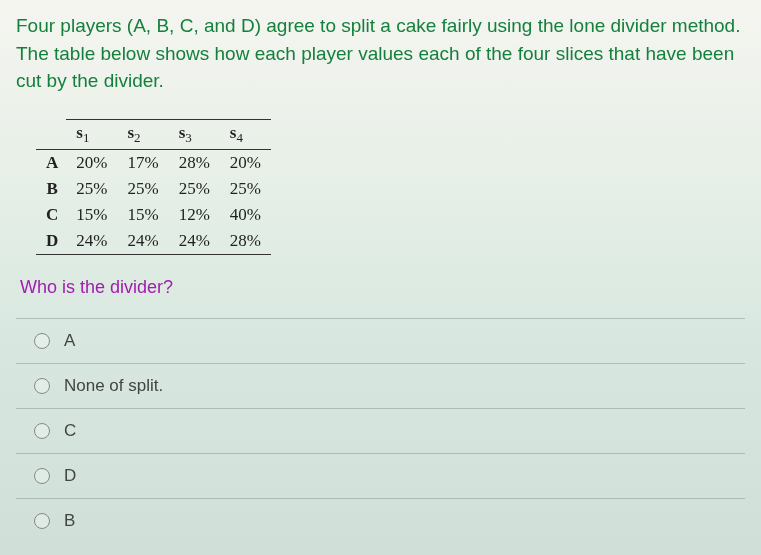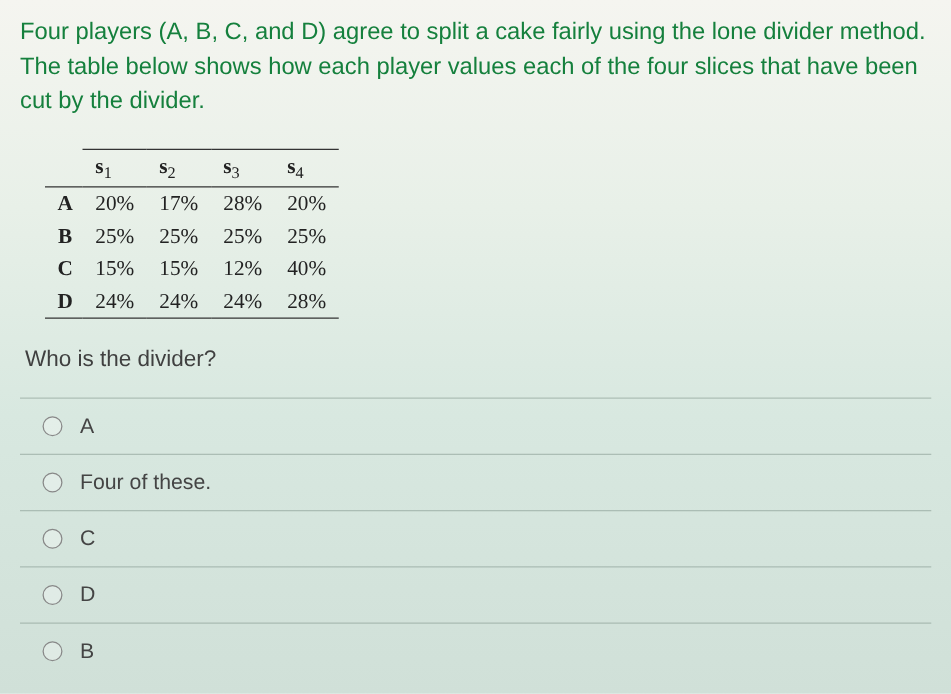--- a/index.html
+++ b/index.html
@@ -46,21 +46,21 @@
       padding-right: 8px;
     }
     .data-table tbody tr:last-child td {
       border-bottom: 1.5px solid #333;
     }
     .data-table thead th:first-child {
       border-top: none;
     }
     .sub-question {
       font-size: 18px;
-      color: #404040;
+      color: #a21caf;
       margin-left: 4px;
       margin-bottom: 20px;
     }
     .options {
       display: flex;
       flex-direction: column;
     }
     .option-row {
       display: flex;
       align-items: center;
@@ -130,21 +130,21 @@
 
 <div class="sub-question">Who is the divider?</div>
 
 <div class="options">
   <div class="option-row">
     <span class="radio"></span>
     <span>A</span>
   </div>
   <div class="option-row">
     <span class="radio"></span>
-    <span>Four of these.</span>
+    <span>None of split.</span>
   </div>
   <div class="option-row">
     <span class="radio"></span>
     <span>C</span>
   </div>
   <div class="option-row">
     <span class="radio"></span>
     <span>D</span>
   </div>
   <div class="option-row">

